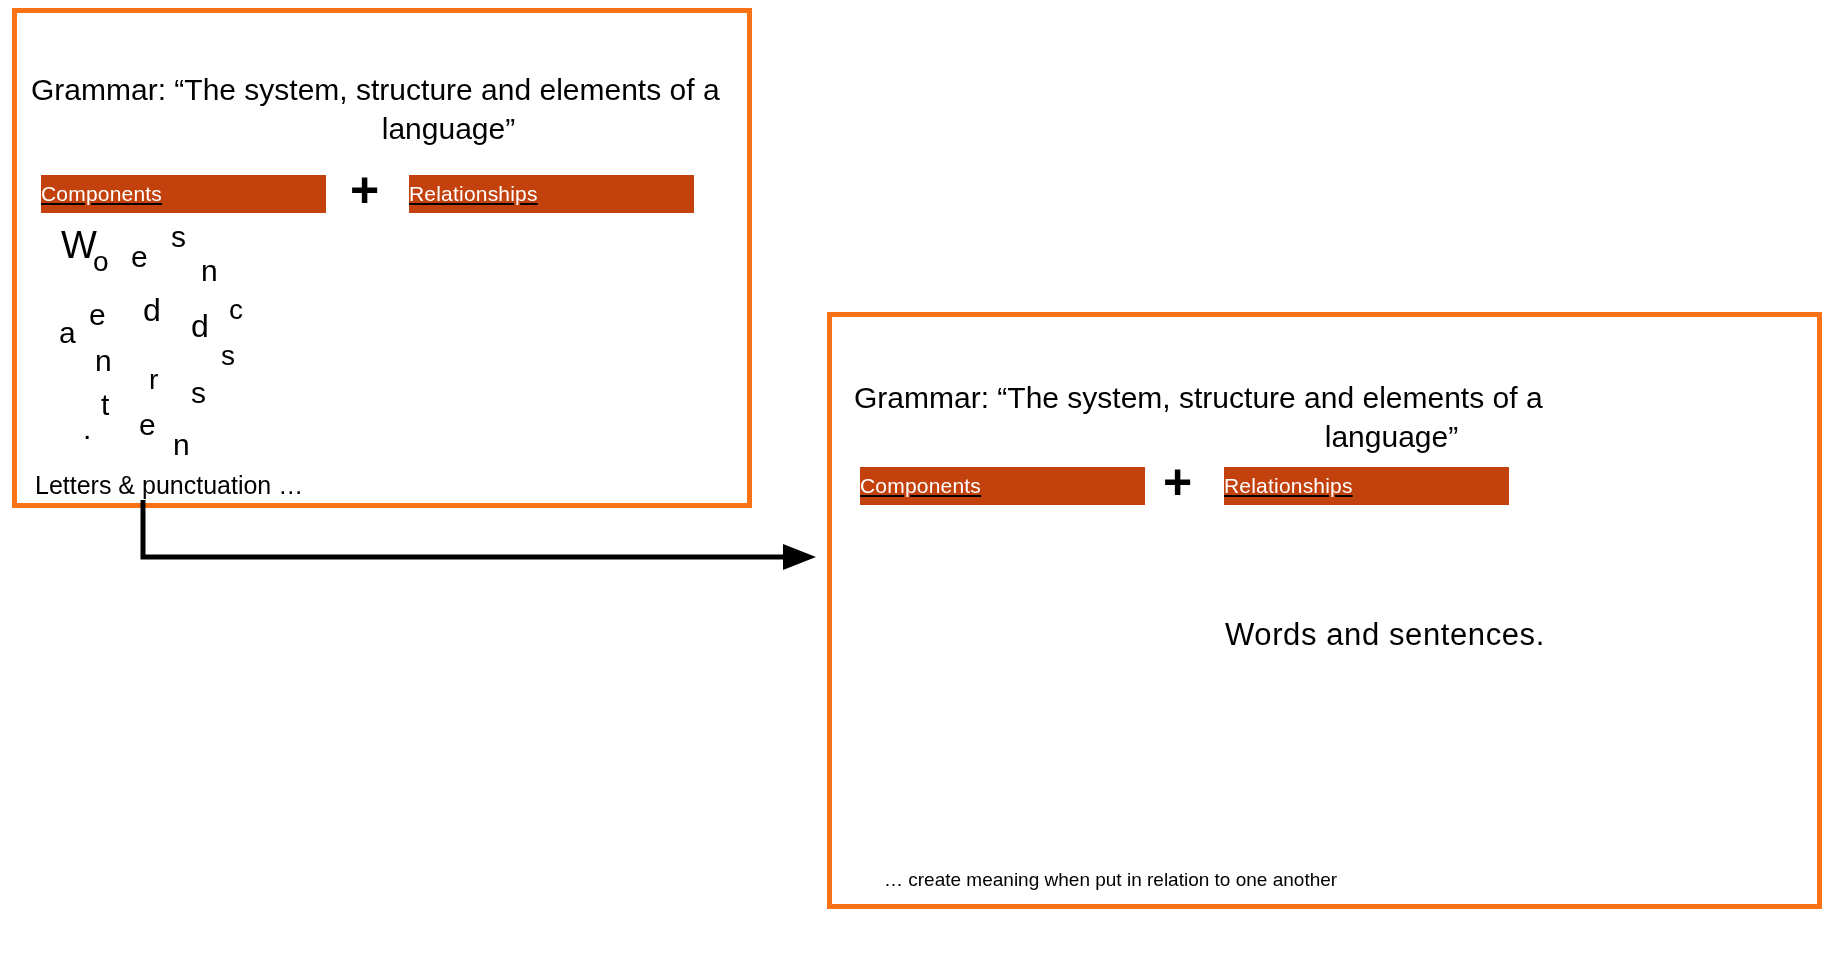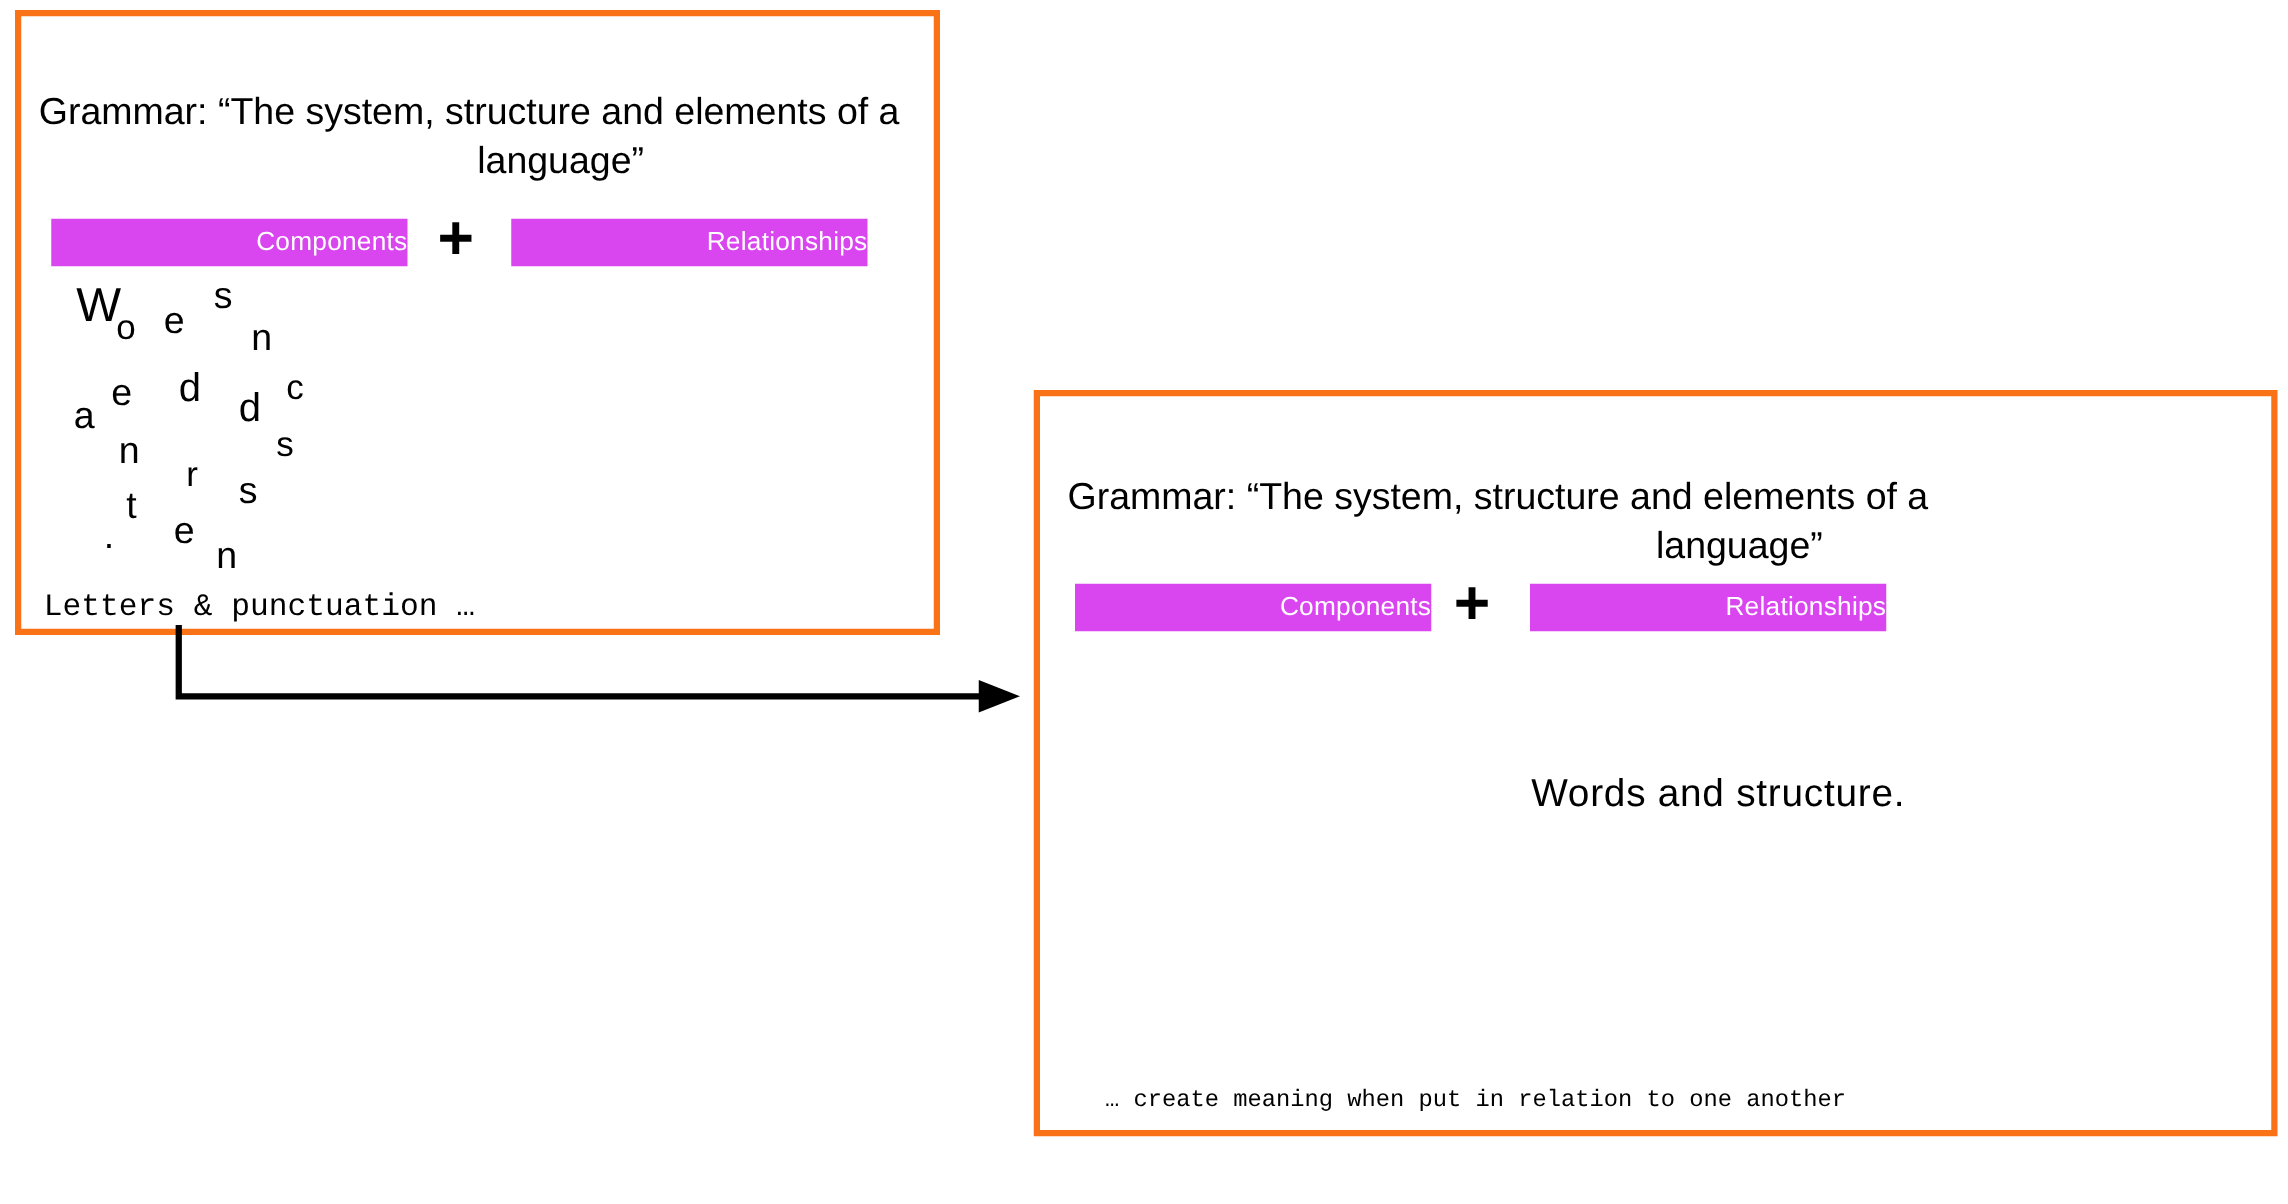--- a/index.html
+++ b/index.html
@@ -41,24 +41,25 @@
   }
   #heading-after {
     left: 22px; top: 22px; width: 940px;
     font-size: 30px;
   }
   .heading-line2 { display: block; padding-left: 135px; text-align: center; }
 
   
   .blue-bar {
     position: absolute;
-    background: #d946ef;
+    background: #c2410c;
     display: flex;
     align-items: center;
-    justify-content: flex-end;
+    justify-content: flex-start;
+    text-decoration: underline;
   }
   .blue-bar span {
     color: #ffffff;
     font-size: 21px;
     font-family: "Liberation Sans", sans-serif;
     letter-spacing: .2px;
   }
   #bar-components-before   { left: 24px;  top: 162px; width: 285px; height: 38px; }
   #bar-relationships-before{ left: 392px; top: 162px; width: 285px; height: 38px; }
   #bar-components-after    { left: 28px;  top: 150px; width: 285px; height: 38px; }
@@ -85,21 +86,21 @@
   .scatter-letter {
     position: absolute;
     font-family: "Liberation Sans", sans-serif;
     color: #000000;
     line-height: 1;
   }
 
   
   .caption {
     position: absolute;
-    font-family: Liberation Mono, monospace;
+    font-family: Liberation Sans, sans-serif;
     color: #000000;
     font-size: 25px;
     white-space: nowrap;
   }
   #caption-before { left: 18px; top: 458px; }
   #caption-after  { left: 52px; top: 552px; font-size: 19px; }
 
   
   #result-text {
     position: absolute;
@@ -182,18 +183,18 @@
     <div class="blue-bar" id="bar-components-after">
       <span>Components</span>
     </div>
 
     <div class="plus-sign" id="plus-after">+</div>
 
     <div class="blue-bar" id="bar-relationships-after">
       <span>Relationships</span>
     </div>
 
-    <div id="result-text">Words and structure.</div>
+    <div id="result-text">Words and sentences.</div>
 
     <div class="caption" id="caption-after">… create meaning when put in relation to one another</div>
   </div>
 
 </div>
 
 </body></html>

